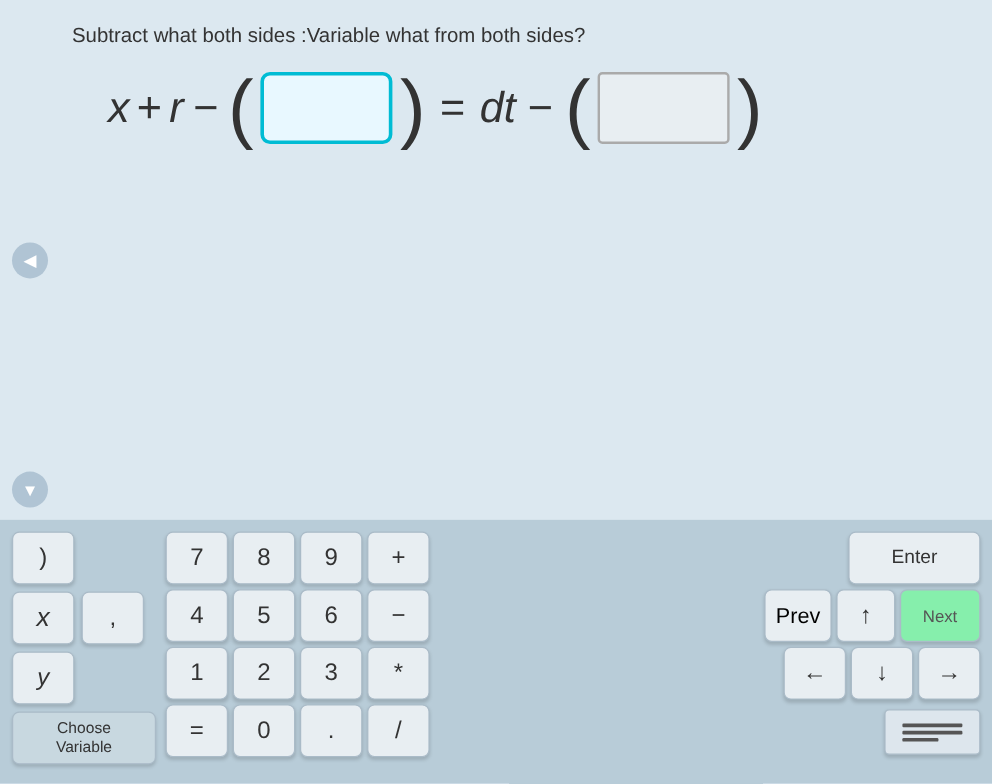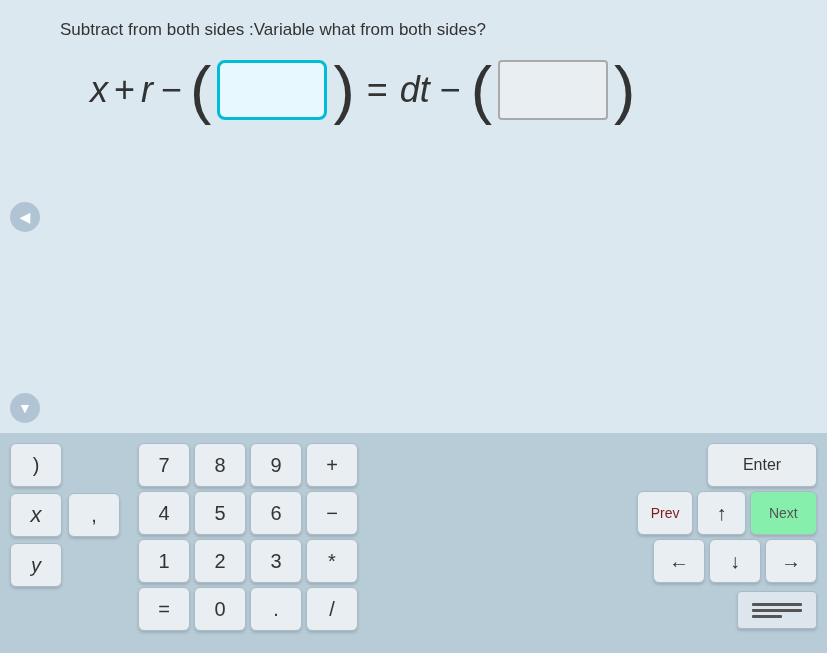--- a/index.html
+++ b/index.html
@@ -233,22 +233,22 @@
 
     .key-prev {
       width: 60px;
       height: 44px;
       background: #e8eef2;
       border: 1px solid #aabbc8;
       border-radius: 6px;
       display: flex;
       align-items: center;
       justify-content: center;
-      font-size: 14px;
-      color: #7f1d1d;
+      font-size: 18px;
+      color: #000000;
       cursor: pointer;
       box-shadow: 0 2px 3px rgba(0,0,0,0.15);
     }
 
     .key-next {
       width: 72px;
       height: 44px;
       background: #86efac;
       border: 1px solid #aabbc8;
       border-radius: 6px;
@@ -339,21 +339,21 @@
 <body>
 
 <div class="main-container">
 
   <div class="equation-area">
 
     <div class="nav-arrow-left">◀</div>
     <div class="nav-arrow-down">▼</div>
 
     <div class="instruction-text">
-      <span>Subtract from both sides :</span><span>Variable what from both sides?</span>
+      <span>Subtract what both sides :</span><span>Variable what from both sides?</span>
     </div>
 
     <div class="equation-row">
       <span class="eq-text">x</span>
       <span class="eq-plain" style="font-style:normal;margin:0 2px;">+</span>
       <span class="eq-text">r</span>
       <span class="eq-plain" style="margin:0 4px;">−</span>
       <span class="big-paren">(</span>
       <div class="input-box-highlighted"></div>
       <span class="big-paren">)</span>
@@ -381,20 +381,24 @@
         </div>
         <div class="key">
           <span>,</span>
         </div>
       </div>
       <div class="left-panel-row">
         <div class="key key-var">
           <span>y</span>
         </div>
       </div>
+      <div class="choose-variable-btn">
+        <span style="white-space:pre-line; text-align:center;">Choose
+Variable</span>
+      </div>
     </div>
 
     <div class="keypad">
 
       <div class="keypad-row">
         <div class="key">
             <span>7</span>
           </div>
         <div class="key">
             <span>8</span>

